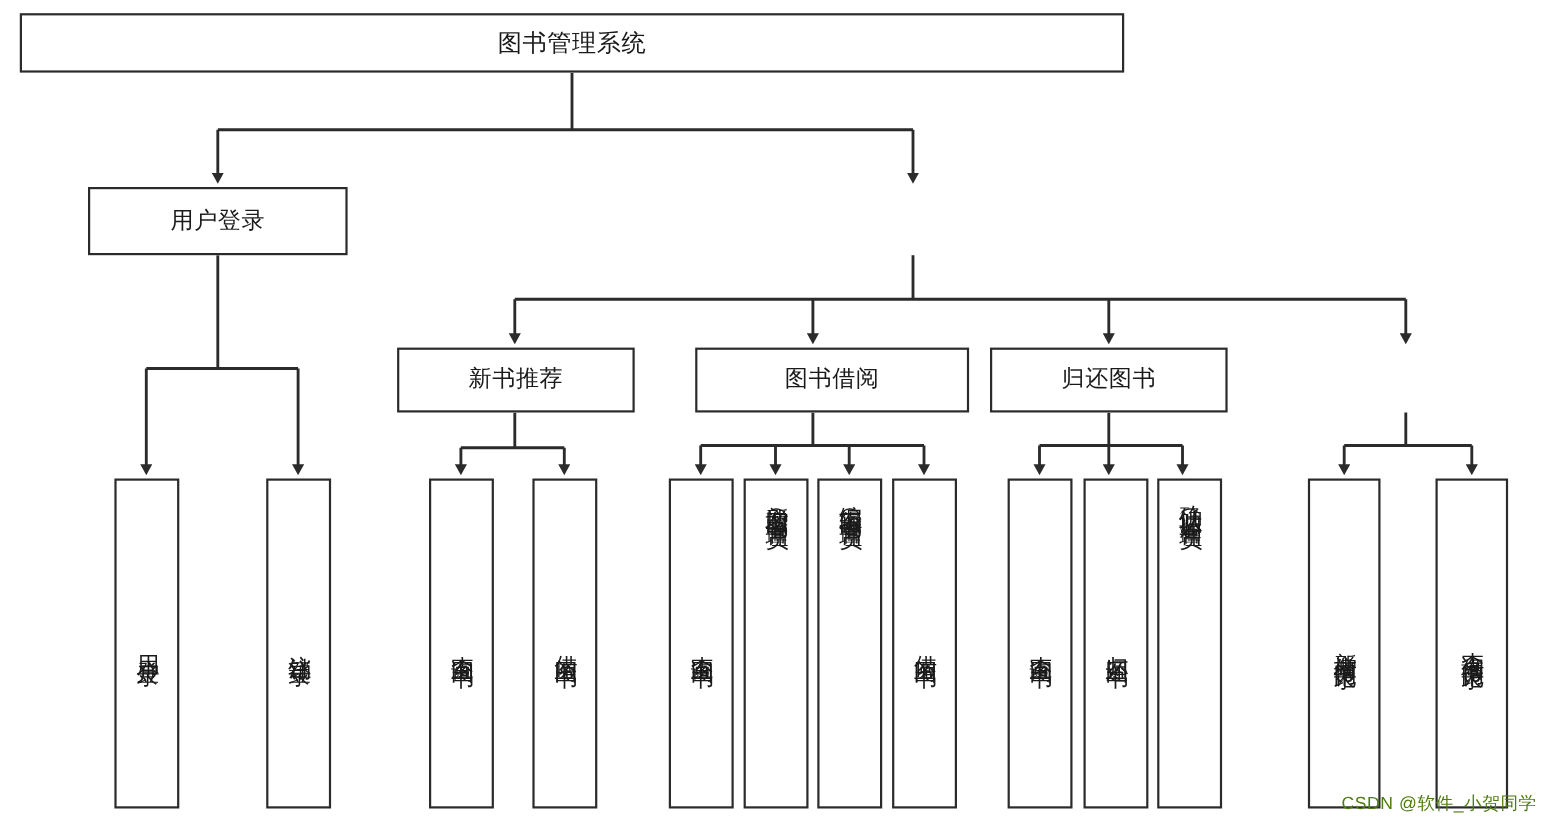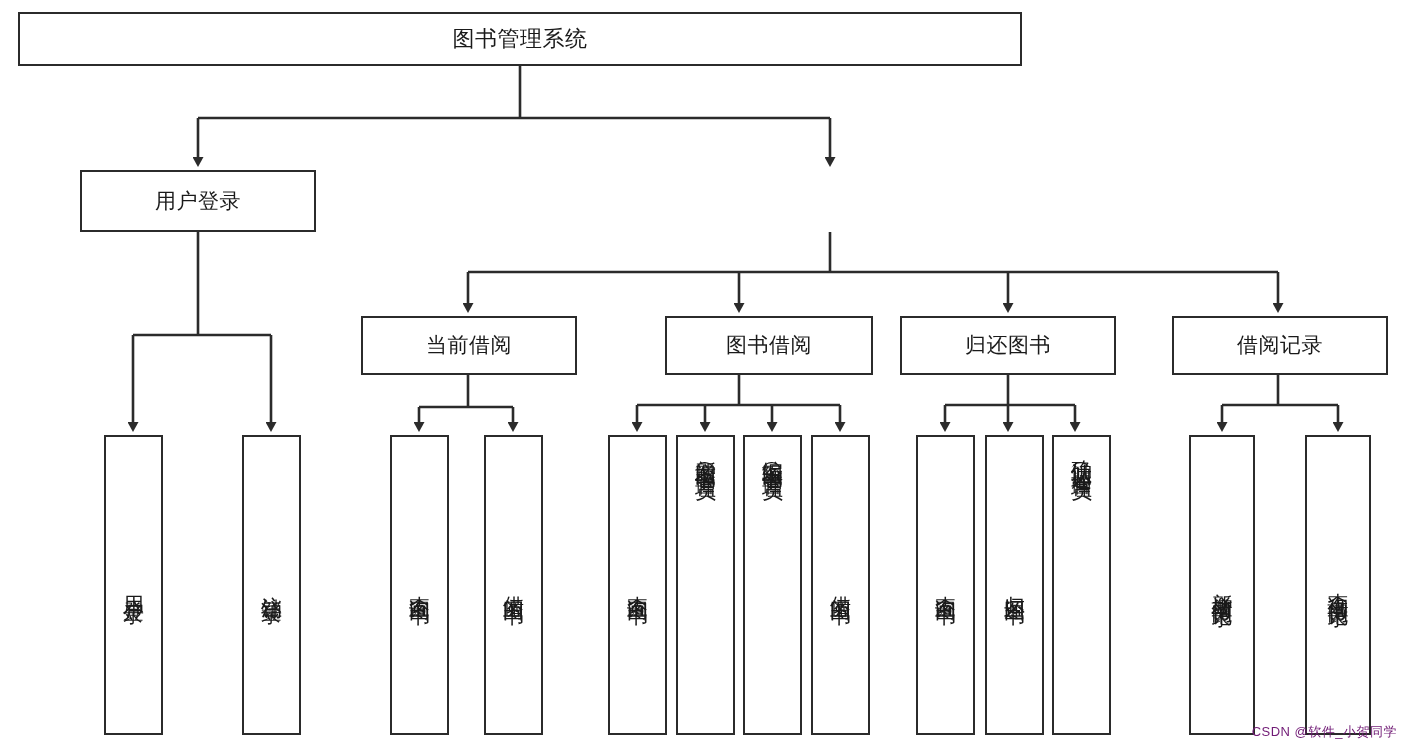--- a/index.html
+++ b/index.html
@@ -68,22 +68,22 @@
     text-orientation: upright;
     font-size: 21px;
     line-height: 1.05;
     letter-spacing: 3px;
     white-space: nowrap;
   }
   #watermark {
     position: absolute;
     right: 8px;
     bottom: 6px;
-    font-size: 13px;
-    color: #701a75;
+    font-size: 16px;
+    color: #4d7c0f;
     letter-spacing: 0.5px;
     white-space: nowrap;
     user-select: none;
   }
 </style>
 </head>
 <body>
 
 <div id="diagram-root">
 
@@ -139,31 +139,28 @@
 
   <div class="node horizontal root" style="left:18px; top:12px; width:1004px; height:54px;">
     <span class="node-label">图书管理系统</span>
   </div>
 
   <div class="node horizontal" style="left:80px; top:170px; width:236px; height:62px;">
     <span class="node-label">用户登录</span>
   </div>
 
   <div class="node horizontal" style="left:361px; top:316px; width:216px; height:59px;">
-    <span class="node-label">当前借阅</span>
-  </div>
-  <div class="node horizontal" style="left:665px; top:316px; width:208px; height:59px;">
+    <span class="node-label">新书推荐</span>
+  </div>
+  <div class="node horizontal" style="left:632px; top:316px; width:249px; height:59px;">
     <span class="node-label">图书借阅</span>
   </div>
   <div class="node horizontal" style="left:900px; top:316px; width:216px; height:59px;">
     <span class="node-label">归还图书</span>
   </div>
-  <div class="node horizontal" style="left:1172px; top:316px; width:216px; height:59px;">
-    <span class="node-label">借阅记录</span>
-  </div>
 
   <div class="node vertical centered" style="left:104px; top:435px; width:59px; height:300px;">
     <span class="node-label">用户登录</span>
   </div>
   <div class="node vertical centered" style="left:242px; top:435px; width:59px; height:300px;">
     <span class="node-label">注销登录</span>
   </div>
 
   <div class="node vertical centered" style="left:390px; top:435px; width:59px; height:300px;">
     <span class="node-label">查询图书</span>

